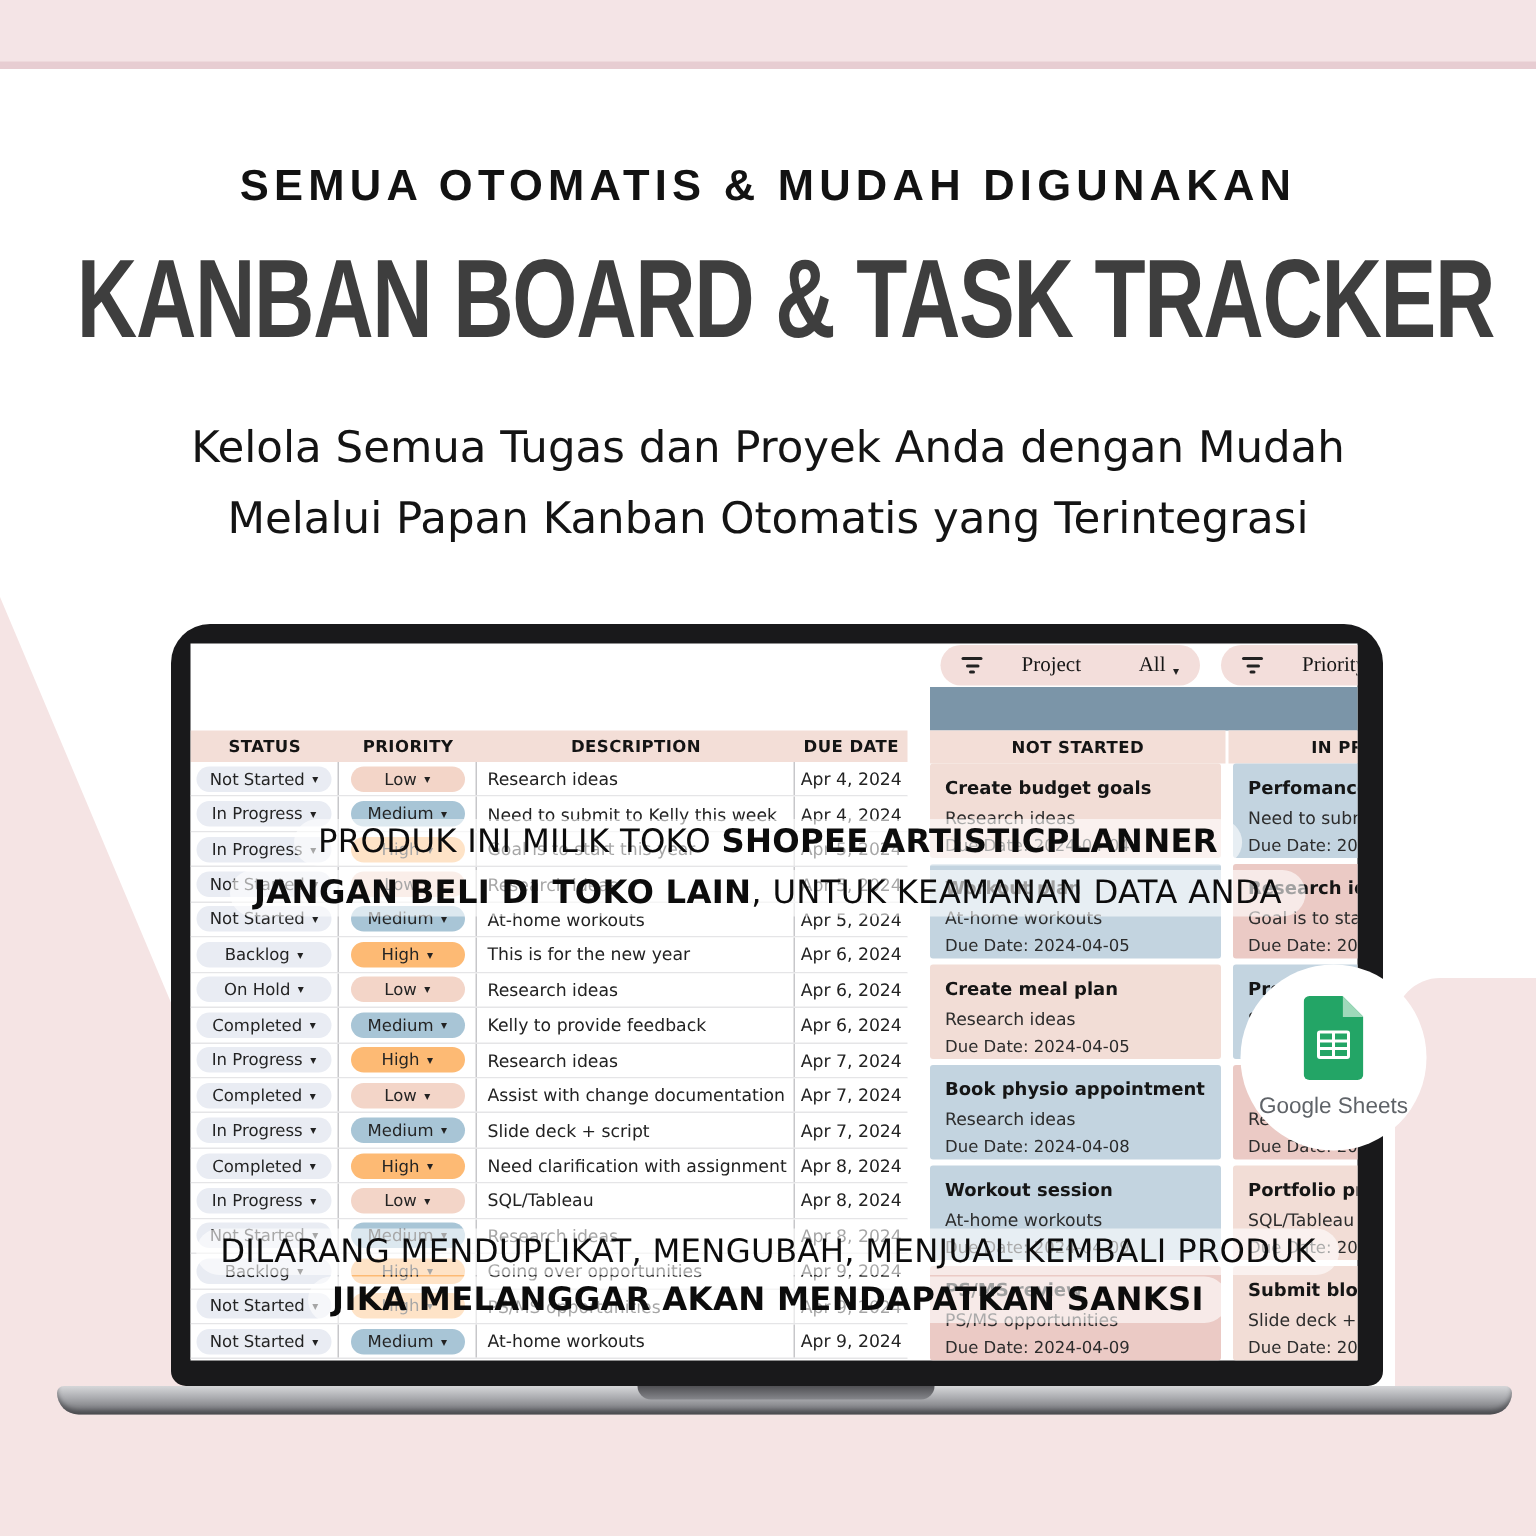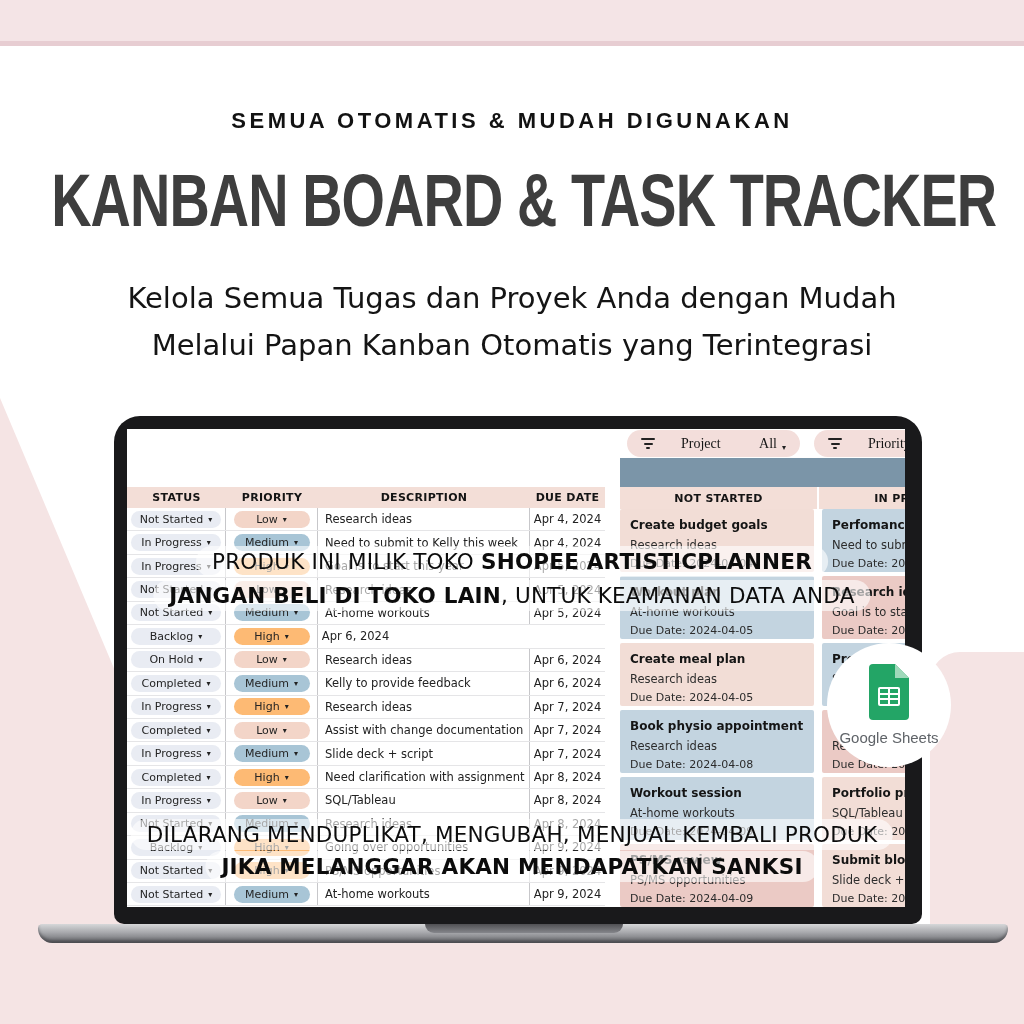--- a/index.html
+++ b/index.html
@@ -8,21 +8,21 @@
 
   
   .top-band{position:absolute;left:0;top:0;width:100%;height:41px;background:#f4e4e6;border-bottom:5px solid #e7cdd2;}
   .bg-left{position:absolute;left:0;top:390px;width:126px;height:634px;background:#f5e4e4;
            clip-path:polygon(0 8px,121px 295px,126px 634px,0 634px);}
   .bg-right{position:absolute;left:930px;top:652px;width:94px;height:372px;background:#f5e4e4;border-top-left-radius:30px;}
   .bg-bottom{position:absolute;left:0;top:940px;width:100%;height:84px;background:#f5e4e4;}
 
   
   .tagline{position:absolute;top:108px;left:0;width:100%;text-align:center;
-           font-family:"Liberation Sans",sans-serif;font-size:22px;font-weight:600;letter-spacing:3.5px;color:#121212;}
+           font-family:"Liberation Sans",sans-serif;font-size:29px;font-weight:600;letter-spacing:3.5px;color:#121212;}
   .main-title{position:absolute;top:168px;left:0;width:100%;text-align:center;
            font-family:"Liberation Sans",sans-serif;font-size:62px;font-weight:800;color:#3e3e3e;
            line-height:66px;letter-spacing:-1px;transform:scale(.9,1.2);transform-origin:center center;white-space:nowrap;}
   .subtitle{position:absolute;left:0;width:100%;text-align:center;font-size:29px;color:#141414;white-space:nowrap;}
   .sub1{top:281px}.sub2{top:328px}
 
   
   .laptop-screen{position:absolute;left:114px;top:416px;width:808px;height:508px;background:#19191b;
                  border-radius:26px 26px 10px 10px;}
   .display{position:absolute;left:13px;top:13px;width:778px;height:478px;background:#fff;overflow:hidden;}
@@ -209,20 +209,21 @@
                   <span>Backlog</span>
                   <span class="arr">▾</span>
                 </span>
               </div>
               <div class="c-prio">
                 <span class="pill prio-pill tone-high">
                   <span>High</span>
                   <span class="arr">▾</span>
                 </span>
               </div>
+              <div class="c-desc">This is for the new year</div>
               <div class="c-due">Apr 6, 2024</div>
             </div>
             <div class="trow">
               <div class="c-status">
                 <span class="pill status-pill">
                   <span>On Hold</span>
                   <span class="arr">▾</span>
                 </span>
               </div>
               <div class="c-prio">

